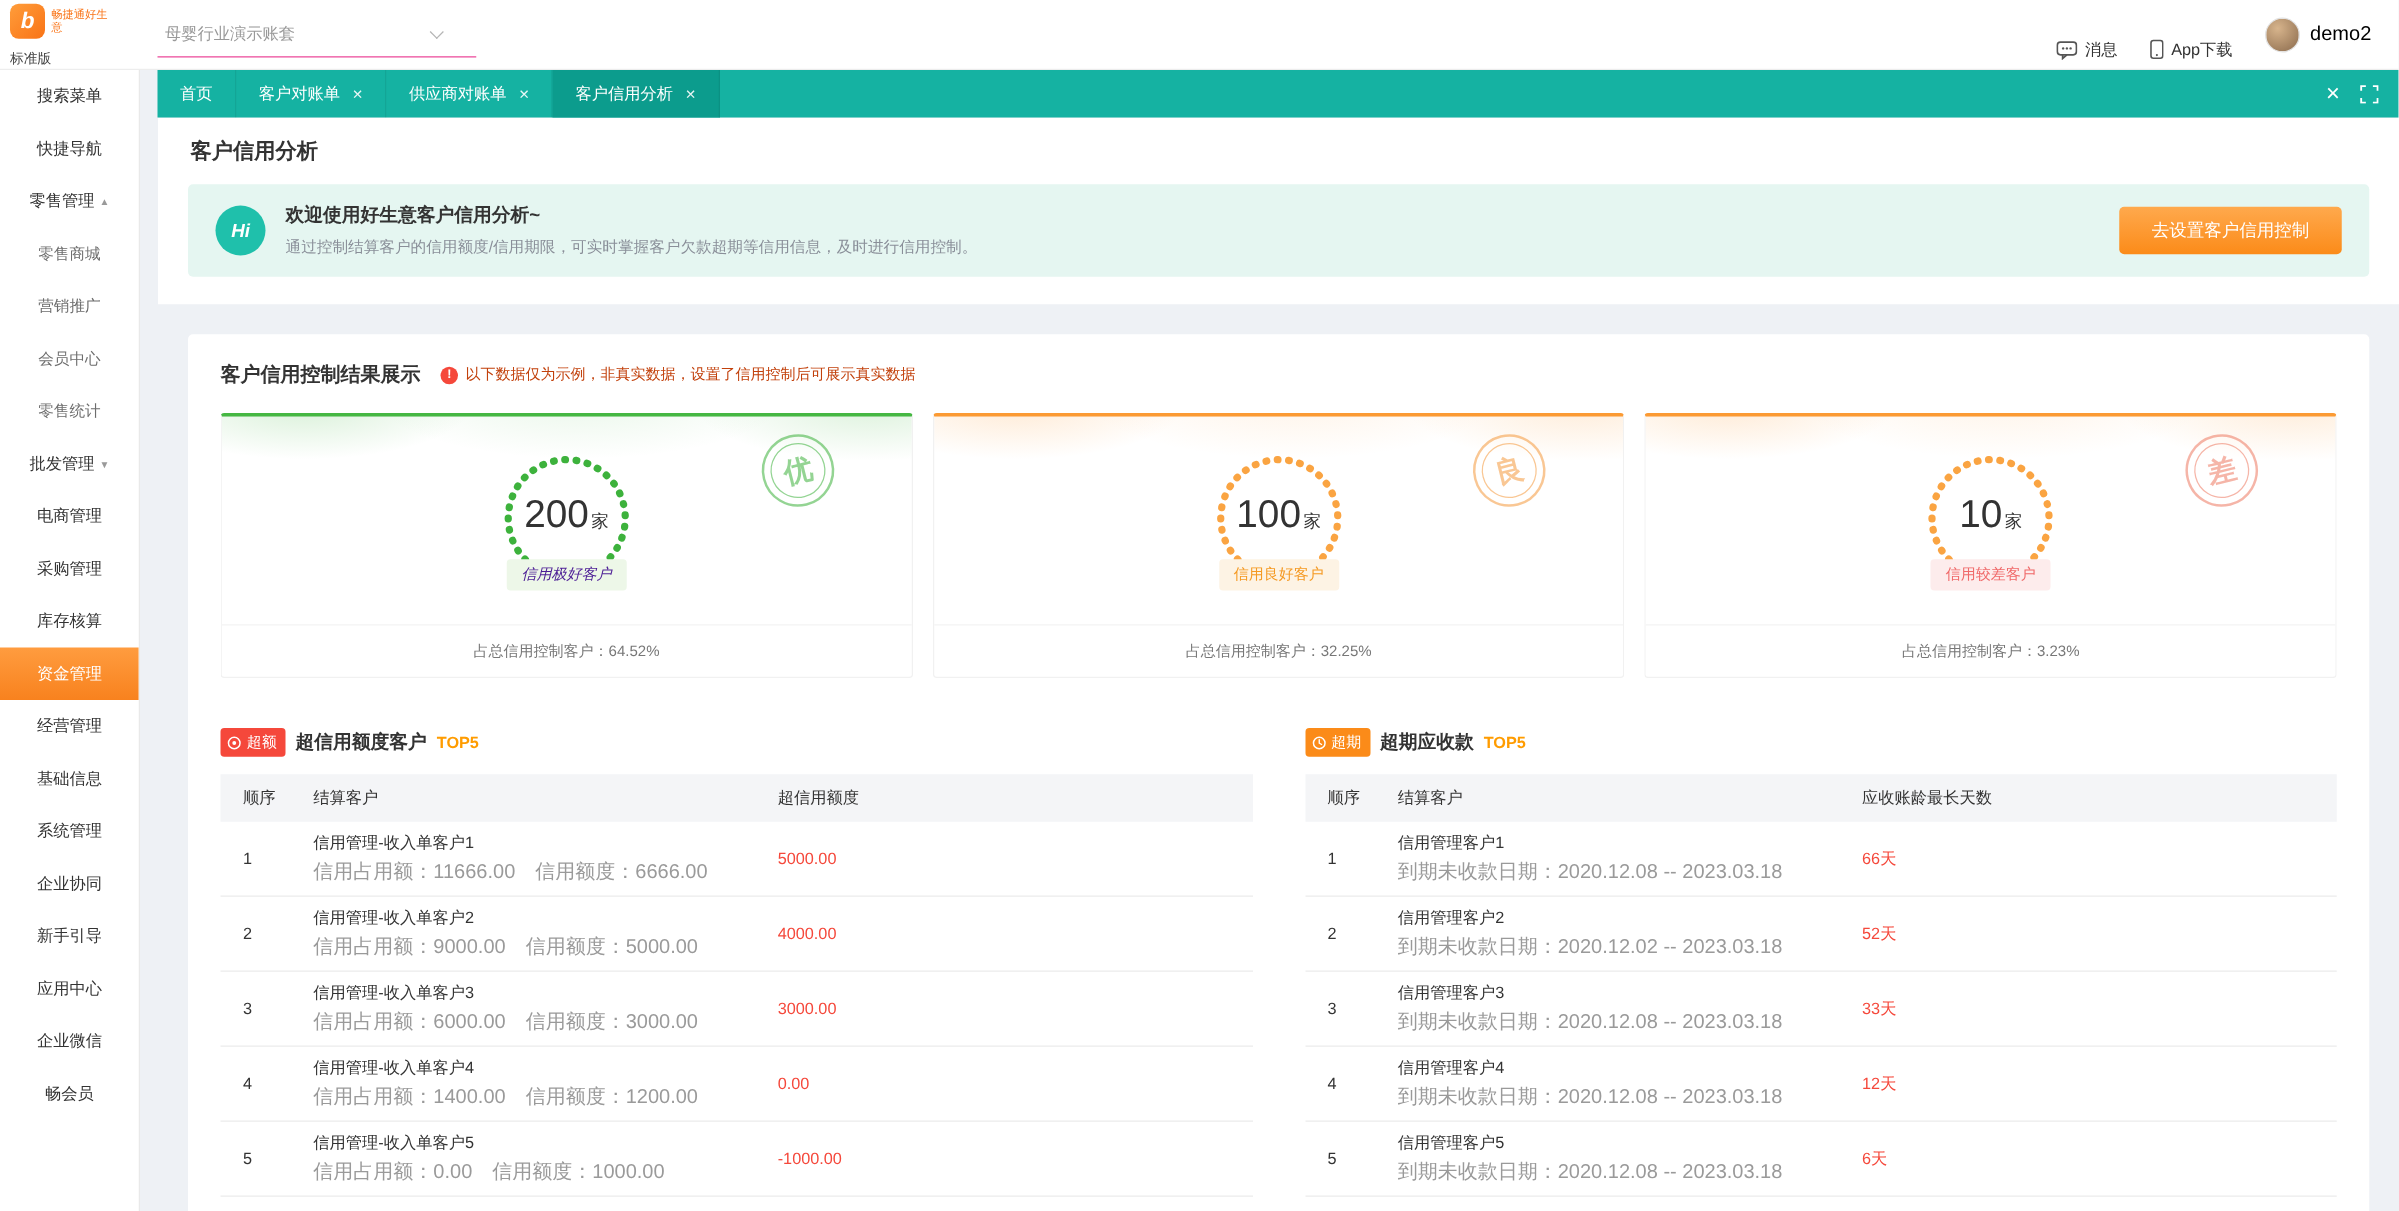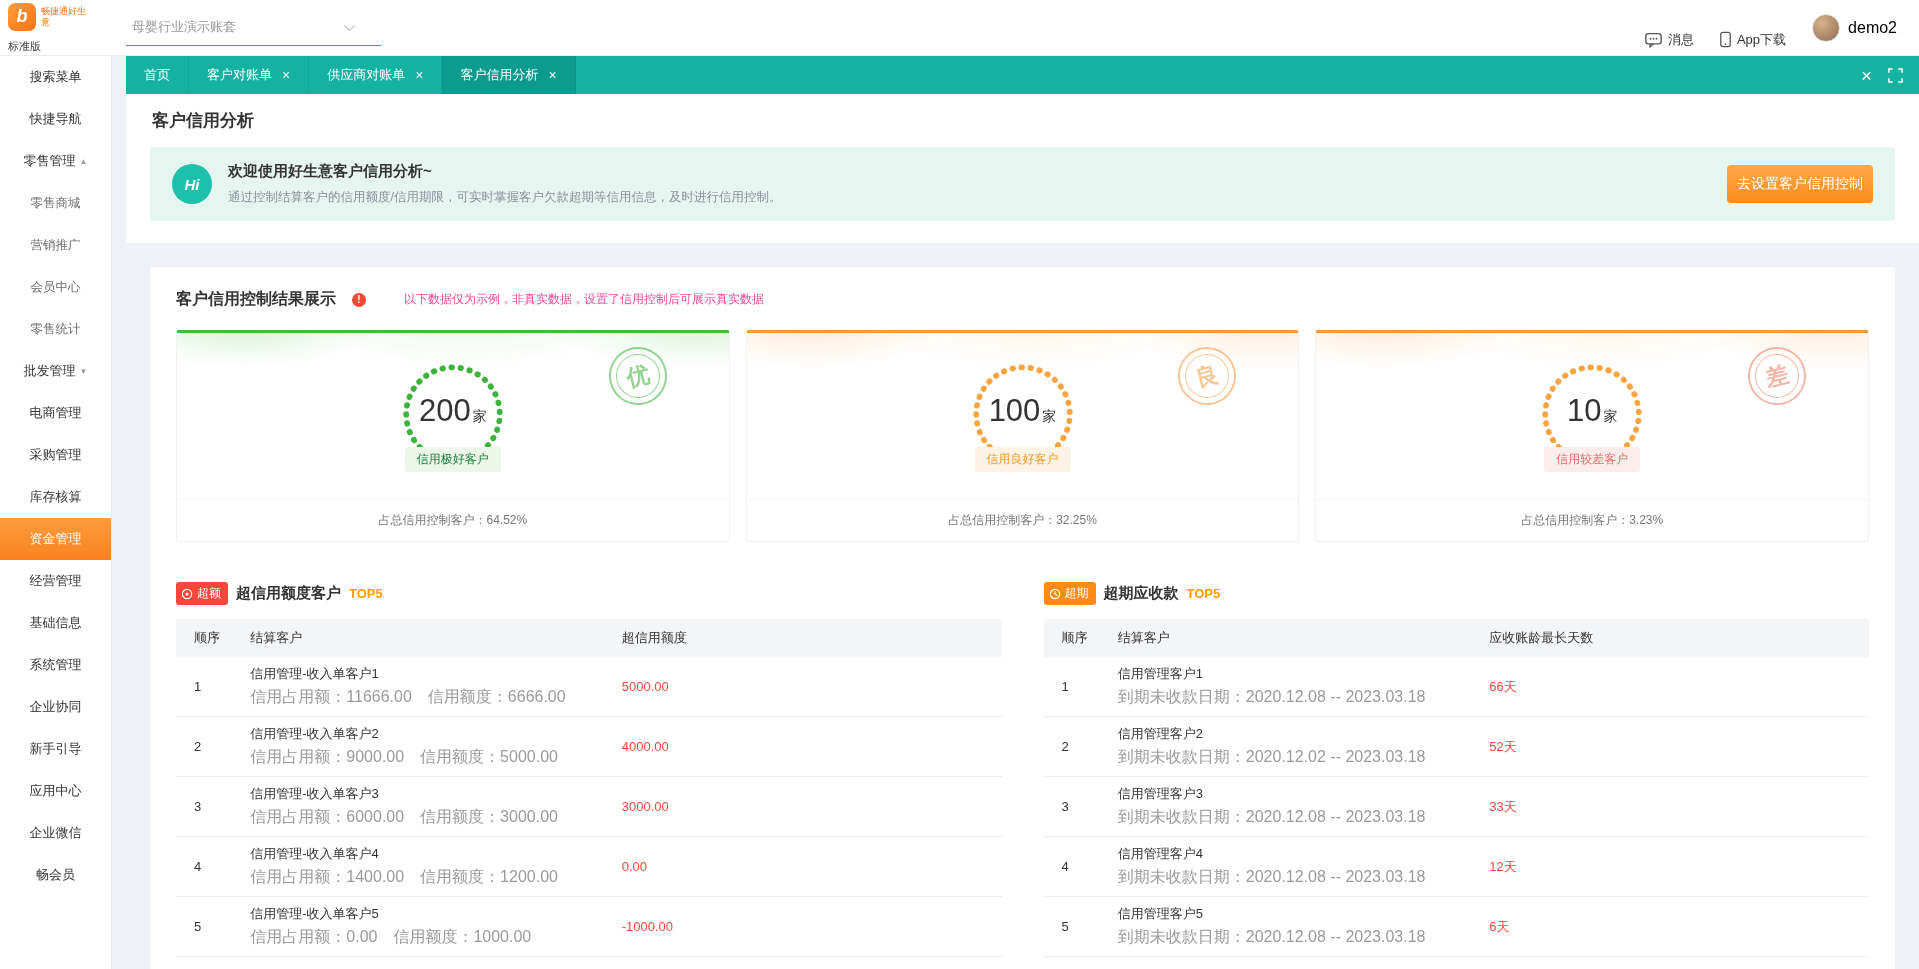--- a/index.html
+++ b/index.html
@@ -43,28 +43,28 @@
 
   
   .page-scroll { flex:1; overflow:auto; background:#eef1f5; }
   .white-head { background:#fff; padding-bottom:22px; }
   .page-title { font-size:17px; font-weight:bold; color:#333; padding:15px 26px 13px; }
   .banner { margin:2px 24px 0; background:#e5f6f1; border-radius:4px; display:flex; align-items:center; padding:15px 22px; }
   .hi-circle { width:40px; height:40px; border-radius:50%; background:#1fc0ab; color:#fff; font-weight:bold; font-style:italic; font-size:15px; display:flex; align-items:center; justify-content:center; flex:0 0 auto; }
   .banner-texts { margin-left:16px; }
   .banner-title { font-size:15px; font-weight:bold; color:#333; }
   .banner-desc { font-size:12.5px; color:#8a8f99; margin-top:8px; }
-  .banner-cta { margin-left:auto; background:linear-gradient(180deg,#ffa94d,#fb8b19); color:#fff; border:none; border-radius:4px; font-size:14px; padding:10px 10px; cursor:pointer; font-family:inherit; }
+  .banner-cta { margin-left:auto; background:linear-gradient(180deg,#ffa94d,#fb8b19); color:#fff; border:none; border-radius:4px; font-size:14px; padding:10px 26px; cursor:pointer; font-family:inherit; }
 
   .big-card { margin:24px 24px 18px; background:#fff; border-radius:4px; padding:22px 26px 30px; }
   .section-head { display:flex; align-items:center; }
   .section-title { font-size:16px; font-weight:bold; color:#333; }
   .section-note { display:flex; align-items:center; gap:6px; margin-left:16px; }
   .note-icon { width:14px; height:14px; border-radius:50%; background:#f5483b; color:#fff; font-size:10px; font-weight:bold; display:flex; align-items:center; justify-content:center; }
-  .note-text { font-size:12px; color:#ec4899;margin-left:32px; }
+  .note-text { font-size:12px; color:#c2410c; }
 
   
   .gauge-row { display:flex; gap:16px; margin-top:20px; }
   .gauge-card { flex:1; border:1px solid #f1f1f1; border-top:3px solid #ccc; border-radius:3px; position:relative; display:flex; flex-direction:column; align-items:center; min-height:212px; background-repeat:no-repeat; }
   .tone-green { border-top-color:#45b742;
     background-image:radial-gradient(190px 60px at 12% -8px, rgba(69,183,66,.20), transparent 70%),
                      radial-gradient(240px 74px at 52% -18px, rgba(69,183,66,.12), transparent 70%),
                      radial-gradient(200px 62px at 94% -8px, rgba(69,183,66,.18), transparent 70%); }
   .tone-orange, .tone-warn { border-top-color:#fb9a33;
     background-image:radial-gradient(190px 60px at 12% -8px, rgba(251,154,51,.20), transparent 70%),
@@ -72,21 +72,21 @@
                      radial-gradient(200px 62px at 94% -8px, rgba(251,154,51,.18), transparent 70%); }
   .gauge-wrap { position:relative; width:130px; height:104px; margin-top:24px; }
   .gauge-arc { fill:none; stroke-width:5.6; stroke-linecap:round; stroke-dasharray:.5 8.2; }
   .tone-green  .gauge-arc { stroke:#3db23c; }
   .tone-orange .gauge-arc { stroke:#faa442; }
   .tone-warn   .gauge-arc { stroke:#faa442; }
   .gauge-center { position:absolute; left:0; right:0; top:36px; text-align:center; color:#333; }
   .gauge-count { font-size:31px; }
   .gauge-unit { font-size:14px; margin-left:2px; }
   .gauge-tag { position:relative; z-index:2; margin-top:-14px; padding:4px 12px; border-radius:3px; font-size:12px; }
-  .tone-green  .gauge-tag { background:#edf7e8; color:#15803d; }
+  .tone-green  .gauge-tag { background:#edf7e8; color:#4c1d95;font-style:italic; }
   .tone-orange .gauge-tag { background:#fdf3e4; color:#f59a23; }
   .tone-warn   .gauge-tag { background:#fdecec; color:#f06a6a; }
   .gauge-share { margin-top:auto; width:100%; border-top:1px solid #f3f3f3; padding:12px 0; text-align:center; font-size:12px; color:#777; }
   .stamp { position:absolute; top:14px; right:62px; width:58px; height:58px; border:2px solid; border-radius:50%; display:flex; align-items:center; justify-content:center; transform:rotate(-14deg); opacity:.55; }
   .stamp-inner { width:44px; height:44px; border:1px solid; border-radius:50%; display:flex; align-items:center; justify-content:center; font-size:23px; font-weight:bold; }
   .tone-green  .stamp, .tone-green  .stamp-inner { border-color:#3db23c; color:#3db23c; }
   .tone-orange .stamp, .tone-orange .stamp-inner { border-color:#f59a3e; color:#f59a3e; }
   .tone-warn   .stamp, .tone-warn   .stamp-inner { border-color:#ee7a62; color:#ee7a62; }
 
   

